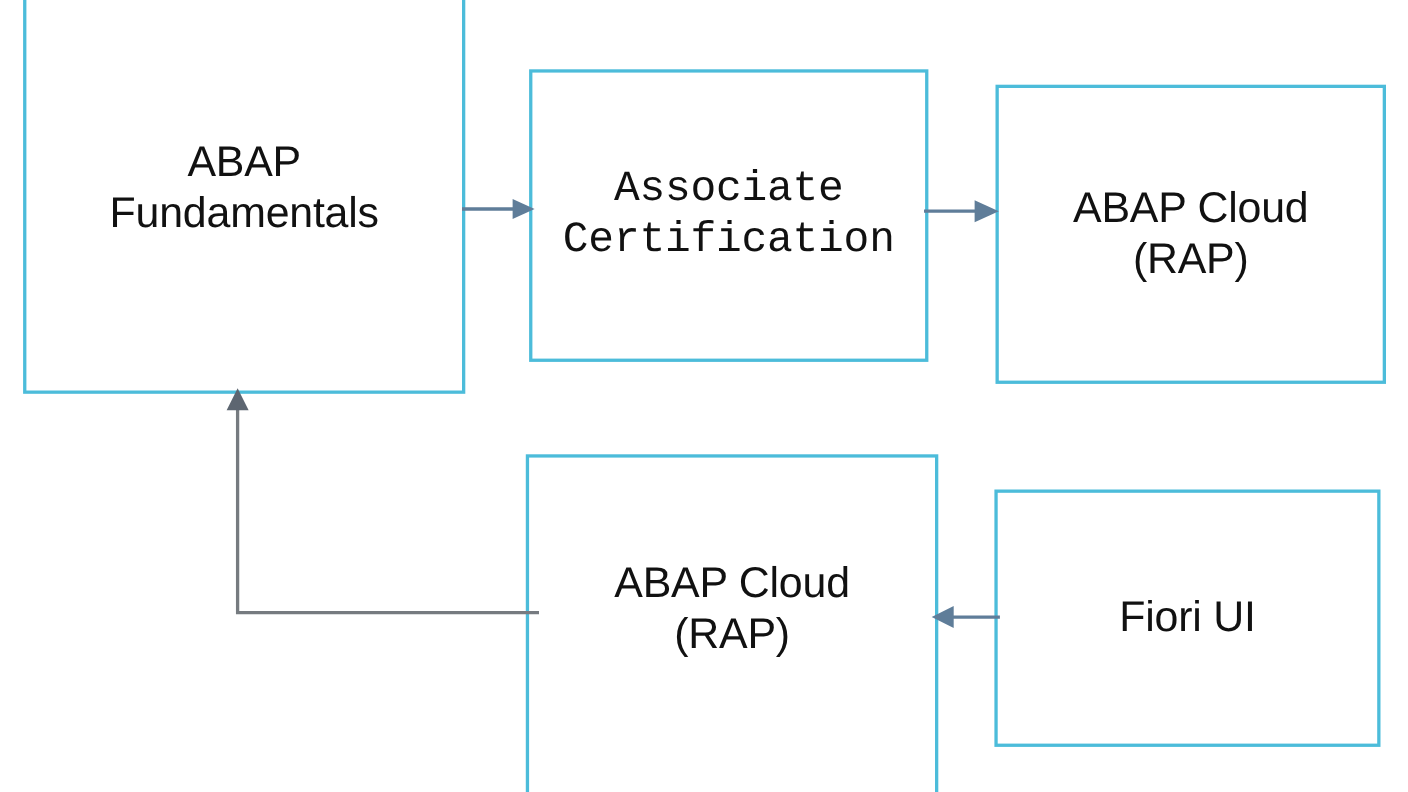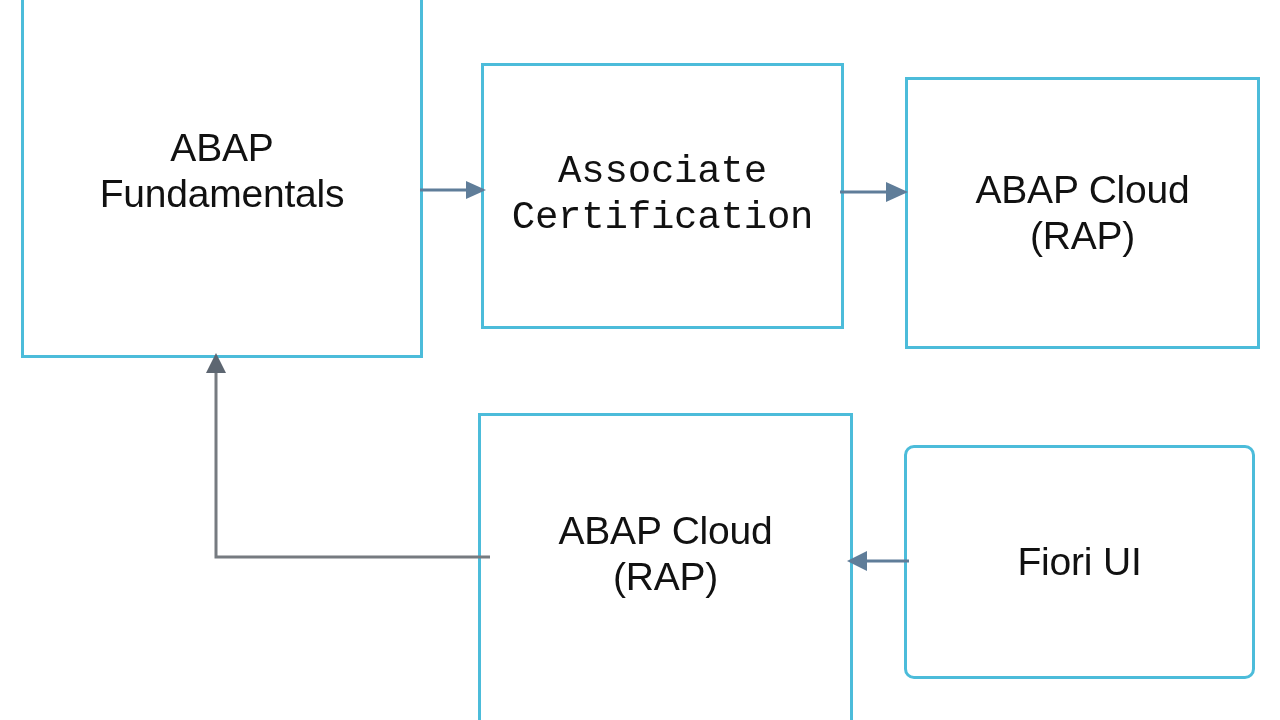--- a/index.html
+++ b/index.html
@@ -47,21 +47,21 @@
   }
   #node-abap-cloud-rap-top {
     left: 905px; top: 77px;   width: 355px;  height: 272px;
   }
   #node-abap-cloud-rap-bottom {
     left: 478px; top: 413px;  width: 375px;  height: 330px;
   }
   #node-abap-cloud-rap-bottom .node-label { transform: translateY(-24px); }
 
   #node-fiori-ui {
-    left: 904px; top: 445px;  width: 351px;  height: 234px; border-radius: 10px;
+    left: 904px; top: 445px;  width: 351px;  height: 234px;
   }
 
   
   .connector {
     position: absolute;
     pointer-events: none;
   }
   #connector-fundamentals-to-associate { left: 418px; top: 168px; width: 70px; height: 44px; }
   #connector-associate-to-cloud        { left: 838px; top: 170px; width: 72px; height: 44px; }
   #connector-fiori-to-cloud-bottom     { left: 845px; top: 538px; width: 66px; height: 46px; }

